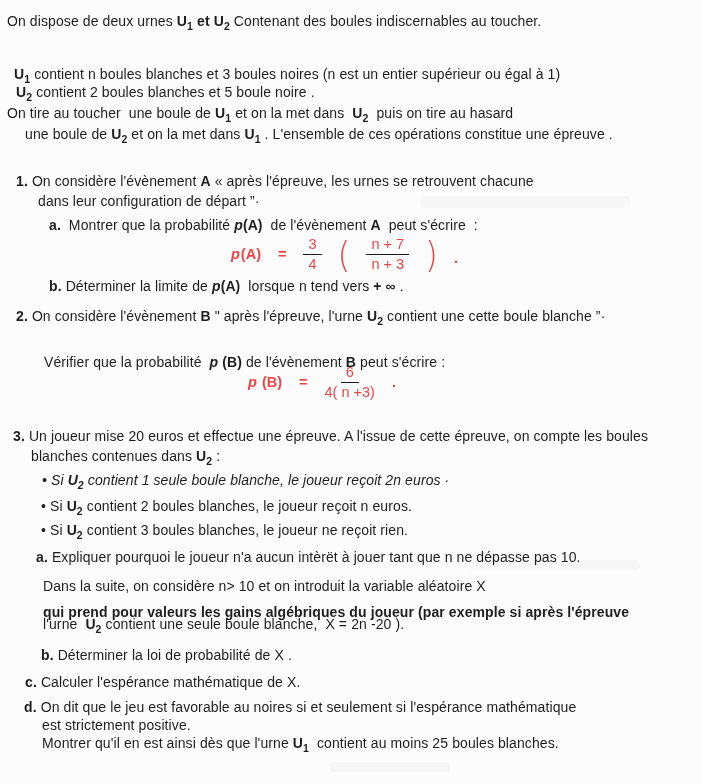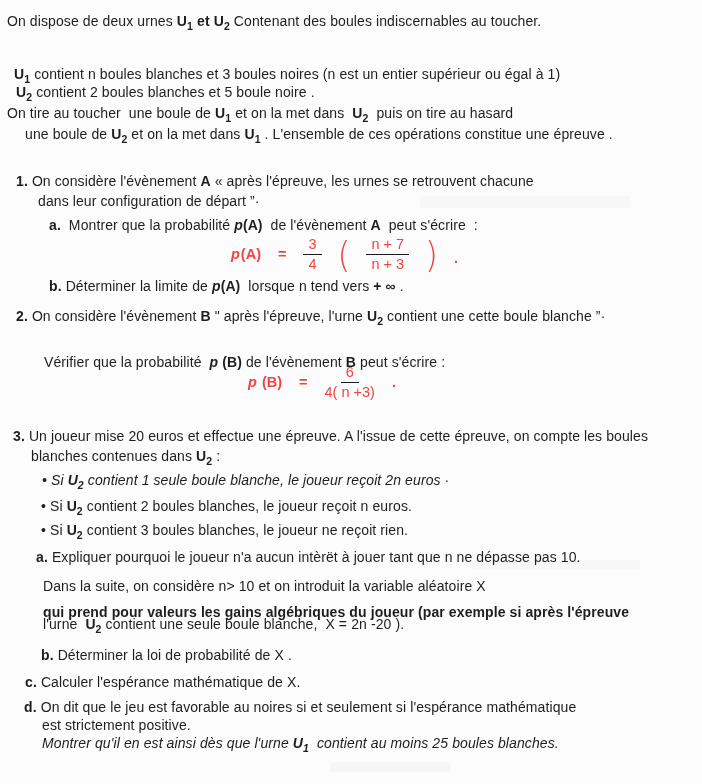--- a/index.html
+++ b/index.html
@@ -85,21 +85,21 @@
       <div class="line" style="left: 41px; top: 498px;"><span class="seg">• Si </span><span class="seg b">U</span><span class="seg b sub">2</span><span class="seg"> contient 2 boules blanches, le joueur reçoit n euros.</span></div>
       <div class="line" style="left: 41px; top: 522px;"><span class="seg">• Si </span><span class="seg b">U</span><span class="seg b sub">2</span><span class="seg"> contient 3 boules blanches, le joueur ne reçoit rien.</span></div>
       <div class="line" style="left: 36px; top: 549px;"><span class="seg b">a.</span><span class="seg"> Expliquer pourquoi le joueur n'a aucun intèrët à jouer tant que n ne dépasse pas 10.</span></div>
       <div class="line" style="left: 43px; top: 578px;"><span class="seg">Dans la suite, on considère n&gt; 10 et on introduit la variable aléatoire X</span></div>
       <div class="line" style="left: 43px; top: 604px; font-weight: bold;"><span class="seg">qui prend pour valeurs les gains algébriques du joueur (par exemple si après l'épreuve</span></div>
       <div class="line" style="left: 43px; top: 616px;"><span class="seg">l'urne  </span><span class="seg b">U</span><span class="seg b sub">2</span><span class="seg"> contient une seule boule blanche,  X = 2n -20 ).</span></div>
       <div class="line" style="left: 25px; top: 647px; margin-left: 16px;"><span class="seg b">b.</span><span class="seg"> Déterminer la loi de probabilité de X .</span></div>
       <div class="line" style="left: 25px; top: 674px;"><span class="seg b">c.</span><span class="seg"> Calculer l'espérance mathématique de X.</span></div>
       <div class="line" style="left: 24px; top: 699px;"><span class="seg b">d.</span><span class="seg"> On dit que le jeu est favorable au noires si et seulement si l'espérance mathématique</span></div>
       <div class="line" style="left: 42px; top: 717px;"><span class="seg">est strictement positive.</span></div>
-      <div class="line" style="left: 42px; top: 735px; font-style: italic;"><span class="seg">Montrer qu'il en est ainsi dès que l'urne </span><span class="seg b">U</span><span class="seg b sub">1</span><span class="seg">  contient au moins 25 boules blanches.</span></div>
+      <div class="line" style="left: 42px; top: 735px;"><span class="seg">Montrer qu'il en est ainsi dès que l'urne </span><span class="seg b">U</span><span class="seg b sub">1</span><span class="seg">  contient au moins 25 boules blanches.</span></div>
     </div>
 
   <div class="formula" style="left:231px;top:236px;">
     <span class="lhs"><span class="pvar">p</span><span>(A)</span></span>
     <span class="eq">=</span>
     <span class="frac">
       <span class="num">3</span>
       <span class="den">4</span>
     </span>
     <span class="bigparen">(</span>

